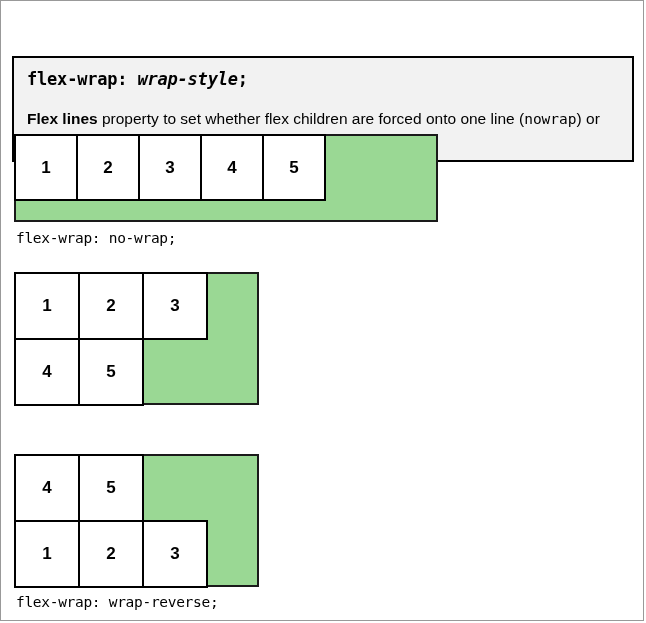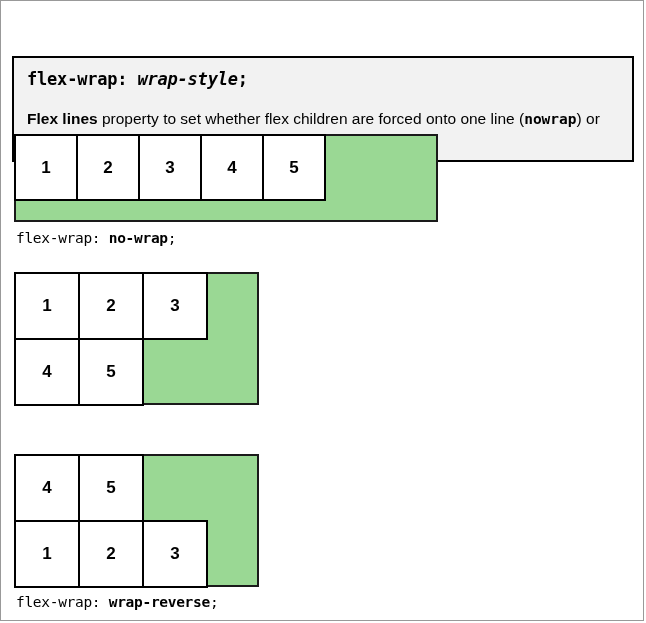--- a/index.html
+++ b/index.html
@@ -52,21 +52,21 @@
   }
   .def-desc {
     margin-top: 19px;
     font-family: "Liberation Sans", sans-serif;
     font-size: 15.5px;
     line-height: 21px;
   }
   .def-desc .strong { font-weight: bold; }
   .def-desc .mono {
     font-family: "DejaVu Sans Mono", "Liberation Mono", monospace;
-    font-weight: bold;
+    font-weight: normal;
     font-size: 14.5px;
   }
 
   
   .diagram {
     position: absolute;
   }
   .container {
     position: relative;
     box-sizing: border-box;
@@ -110,21 +110,21 @@
   #diagram-wrap-reverse .cell { width: 66px; height: 68px; }
 
   .caption {
     position: absolute;
     font-family: "DejaVu Sans Mono", "Liberation Mono", monospace;
     font-size: 14.5px;
     letter-spacing: -0.3px;
     white-space: nowrap;
     color: #000000;
   }
-  .caption .bold { font-weight: bold; }
+  .caption .bold { font-weight: normal; }
 
   #caption-nowrap { left: 15px; top: 229px; }
   #caption-wrap { left: 15px; top: 413px; }
   #caption-wrap-reverse { left: 15px; top: 593px; }
 </style>
 </head>
 <body>
 
 <div class="page">
 

